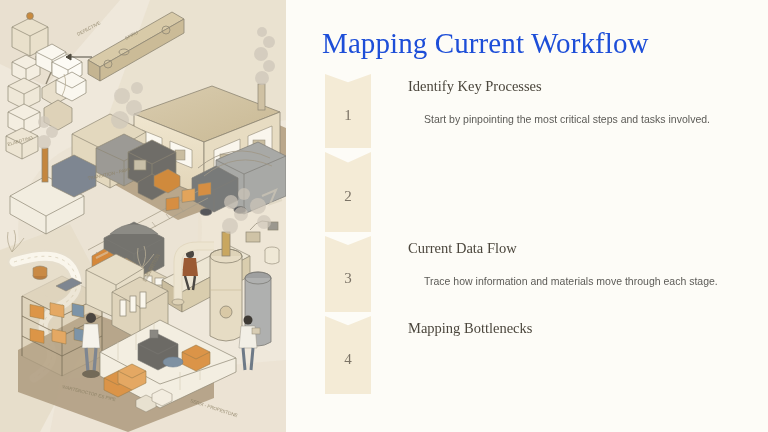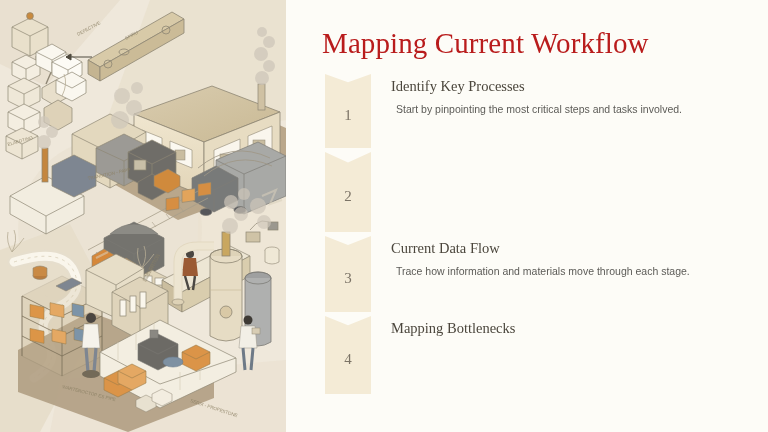--- a/index.html
+++ b/index.html
@@ -46,21 +46,21 @@
     background: #FDFCF7;
   }
   .page-title {
     position: absolute;
     left: 36px;
     top: 26px;
     font-family: "Liberation Serif", serif;
     font-size: 29px;
     line-height: 34px;
     letter-spacing: 0.1px;
-    color: #b91c1c;
+    color: #1d4ed8;
     white-space: nowrap;
   }
 
   
   .steps {
     position: absolute;
     left: 0;
     top: 74px;
     width: 100%;
   }
@@ -95,37 +95,37 @@
 
   .banner-num {
     position: relative;
     top: 4px;
     font-size: 15px;
     color: #7B7366;
   }
 
   .step-text {
     flex: 1 1 auto;
-    padding-left: 20px;
+    padding-left: 37px;
     padding-right: 26px;
     padding-top: 3px;
   }
   .step-head {
     font-family: "Liberation Serif", serif;
     font-size: 14.5px;
     line-height: 19px;
     color: #4B463C;
     margin: 0 0 6px 0;
   }
   .step-desc {
     font-family: "Liberation Sans", sans-serif;
     font-size: 10.5px;
     line-height: 15.5px;
     color: #5C5B57;
-    margin: 5px;
+    margin: 16px;
     max-width: 340px;
   }
 </style>
 </head>
 <body>
 
 <div class="slide">
 
   <div class="illus-panel">
     <svg class="illus-svg" viewBox="0 0 286 432">

